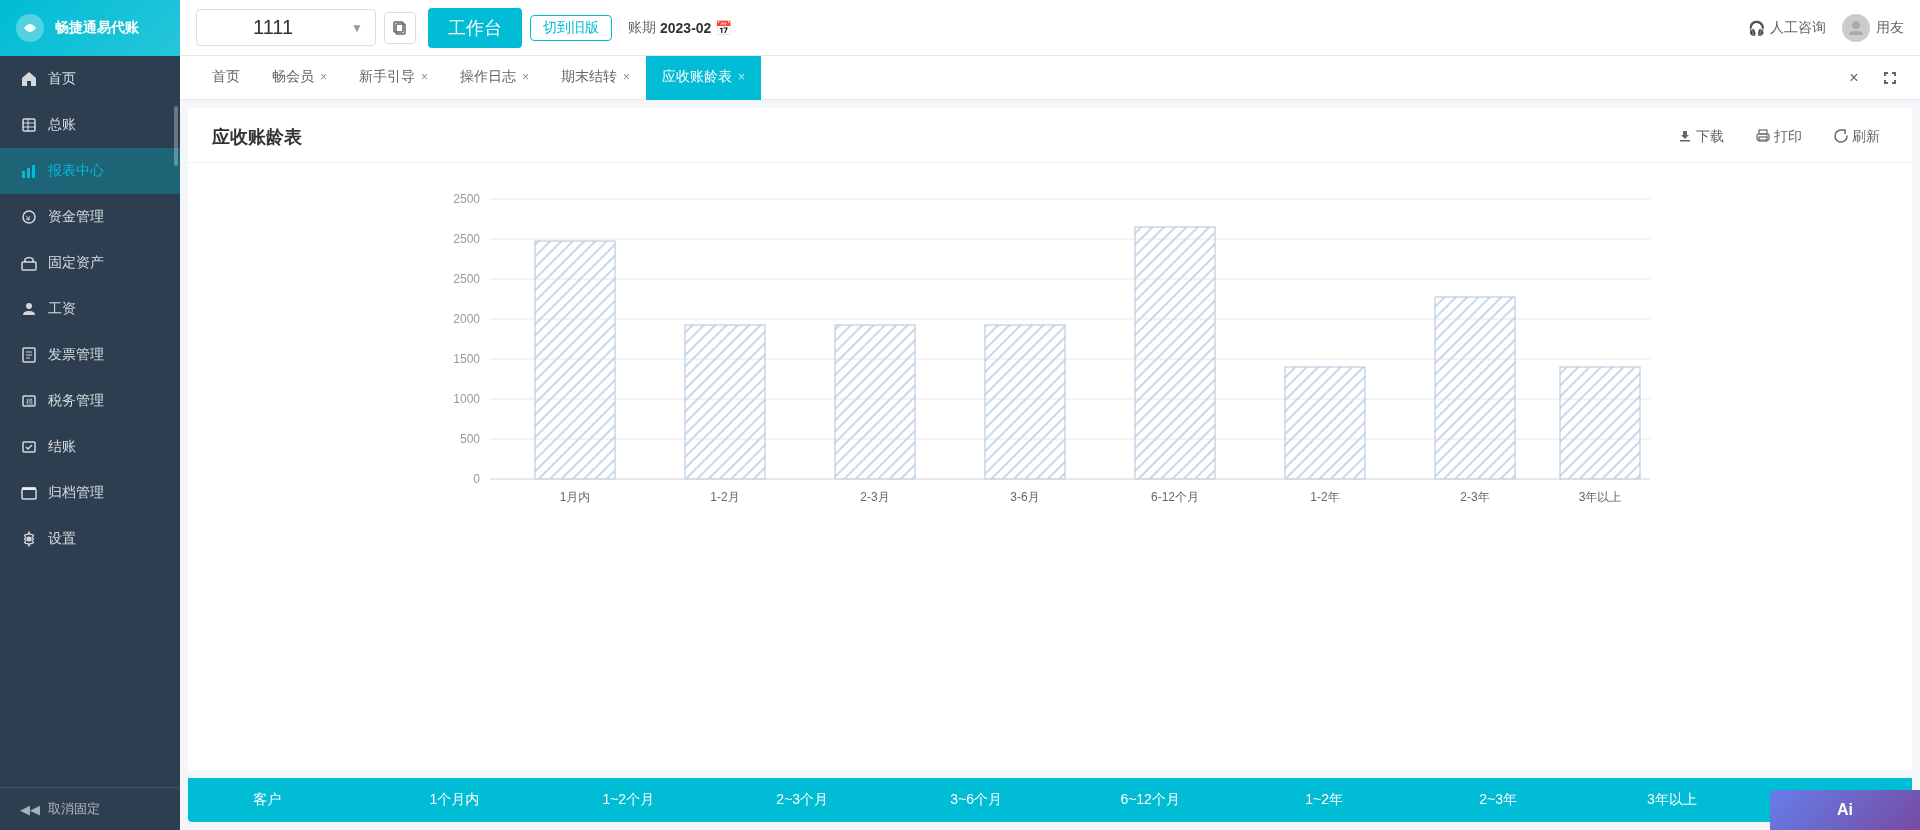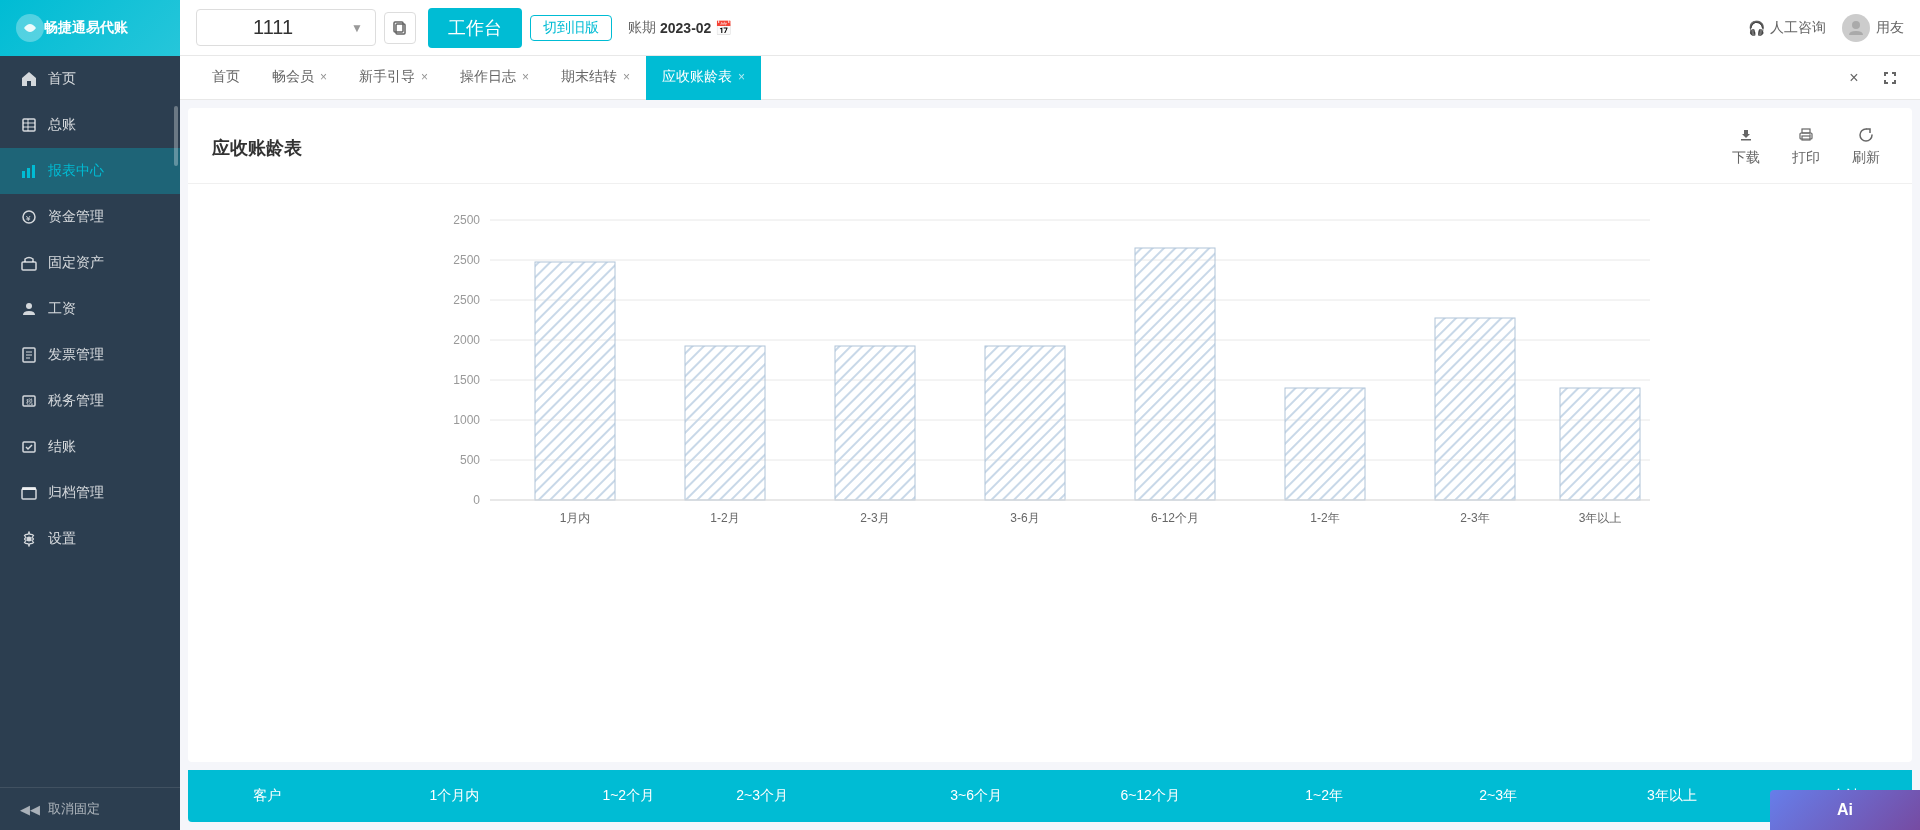--- a/index.html
+++ b/index.html
@@ -13,21 +13,21 @@
       align-items: center;
       padding: 0 16px;
       border-bottom: 1px solid #e8e8e8;
       flex-shrink: 0;
       z-index: 10;
     }
     .logo-area {
       width: 180px;
       display: flex;
       align-items: center;
-      gap: 0;
+      gap: 11px;
       background: linear-gradient(135deg, #00bcd4, #26c6da);
       height: 56px;
       padding: 0 16px;
       margin-left: -16px;
       flex-shrink: 0;
     }
     .logo-icon {
       width: 28px;
       height: 28px;
       background: rgba(255,255,255,0.3);
@@ -297,21 +297,20 @@
       gap: 16px;
     }
     .action-btn {
       display: flex;
       align-items: center;
       gap: 4px;
       color: #666;
       cursor: pointer;
       font-size: 14px;
       padding: 4px 8px;
-      flex-direction: column;
     }
 
     
     .chart-area {
       padding: 16px 24px;
     }
 
     
     .ai-button {
       position: fixed;
@@ -622,25 +621,25 @@
           <text x="895" y="322" text-anchor="middle" font-size="12" fill="#666">1-2年</text>
           <text x="1045" y="322" text-anchor="middle" font-size="12" fill="#666">2-3年</text>
           <text x="1170" y="322" text-anchor="middle" font-size="12" fill="#666">3年以上</text>
 
           <line x1="60" y1="300" x2="1220" y2="300" stroke="#ddd" stroke-width="1"></line>
         </svg>
       </div>
 
     </div>
 
-    <div style="height:52px; background:#00bcd4; display:flex; align-items:center; flex-shrink:0; margin: 0 8px 8px 8px; border-radius: 0 0 4px 4px; gap: 42px;">
+    <div style="height:44px; background:#00bcd4; display:flex; align-items:center; flex-shrink:0; margin: 0 8px 8px 8px; border-radius: 0 0 4px 4px; gap: 42px;">
       <div style="flex:1.2; text-align:center; color:#fff; font-size:14px; font-weight:500;">客户</div>
       <div style="flex:1; text-align:center; color:#fff; font-size:14px; font-weight:500;">1个月内</div>
       <div style="flex:1; text-align:center; color:#fff; font-size:14px; font-weight:500;">1~2个月</div>
-      <div style="flex:1; color:#fff; font-size:14px; font-weight:500;">2~3个月</div>
+      <div style="flex:1; text-align:center; color:#fff; font-size:14px; font-weight:500;">2~3个月</div>
       <div style="flex:1; text-align:center; color:#fff; font-size:14px; font-weight:500;">3~6个月</div>
       <div style="flex:1; text-align:center; color:#fff; font-size:14px; font-weight:500;">6~12个月</div>
       <div style="flex:1; text-align:center; color:#fff; font-size:14px; font-weight:500;">1~2年</div>
       <div style="flex:1; text-align:center; color:#fff; font-size:14px; font-weight:500;">2~3年</div>
       <div style="flex:1; text-align:center; color:#fff; font-size:14px; font-weight:500;">3年以上</div>
       <div style="flex:1; text-align:center; color:#fff; font-size:14px; font-weight:500;">合计</div>
     </div>
 
   </div>
 </div>

